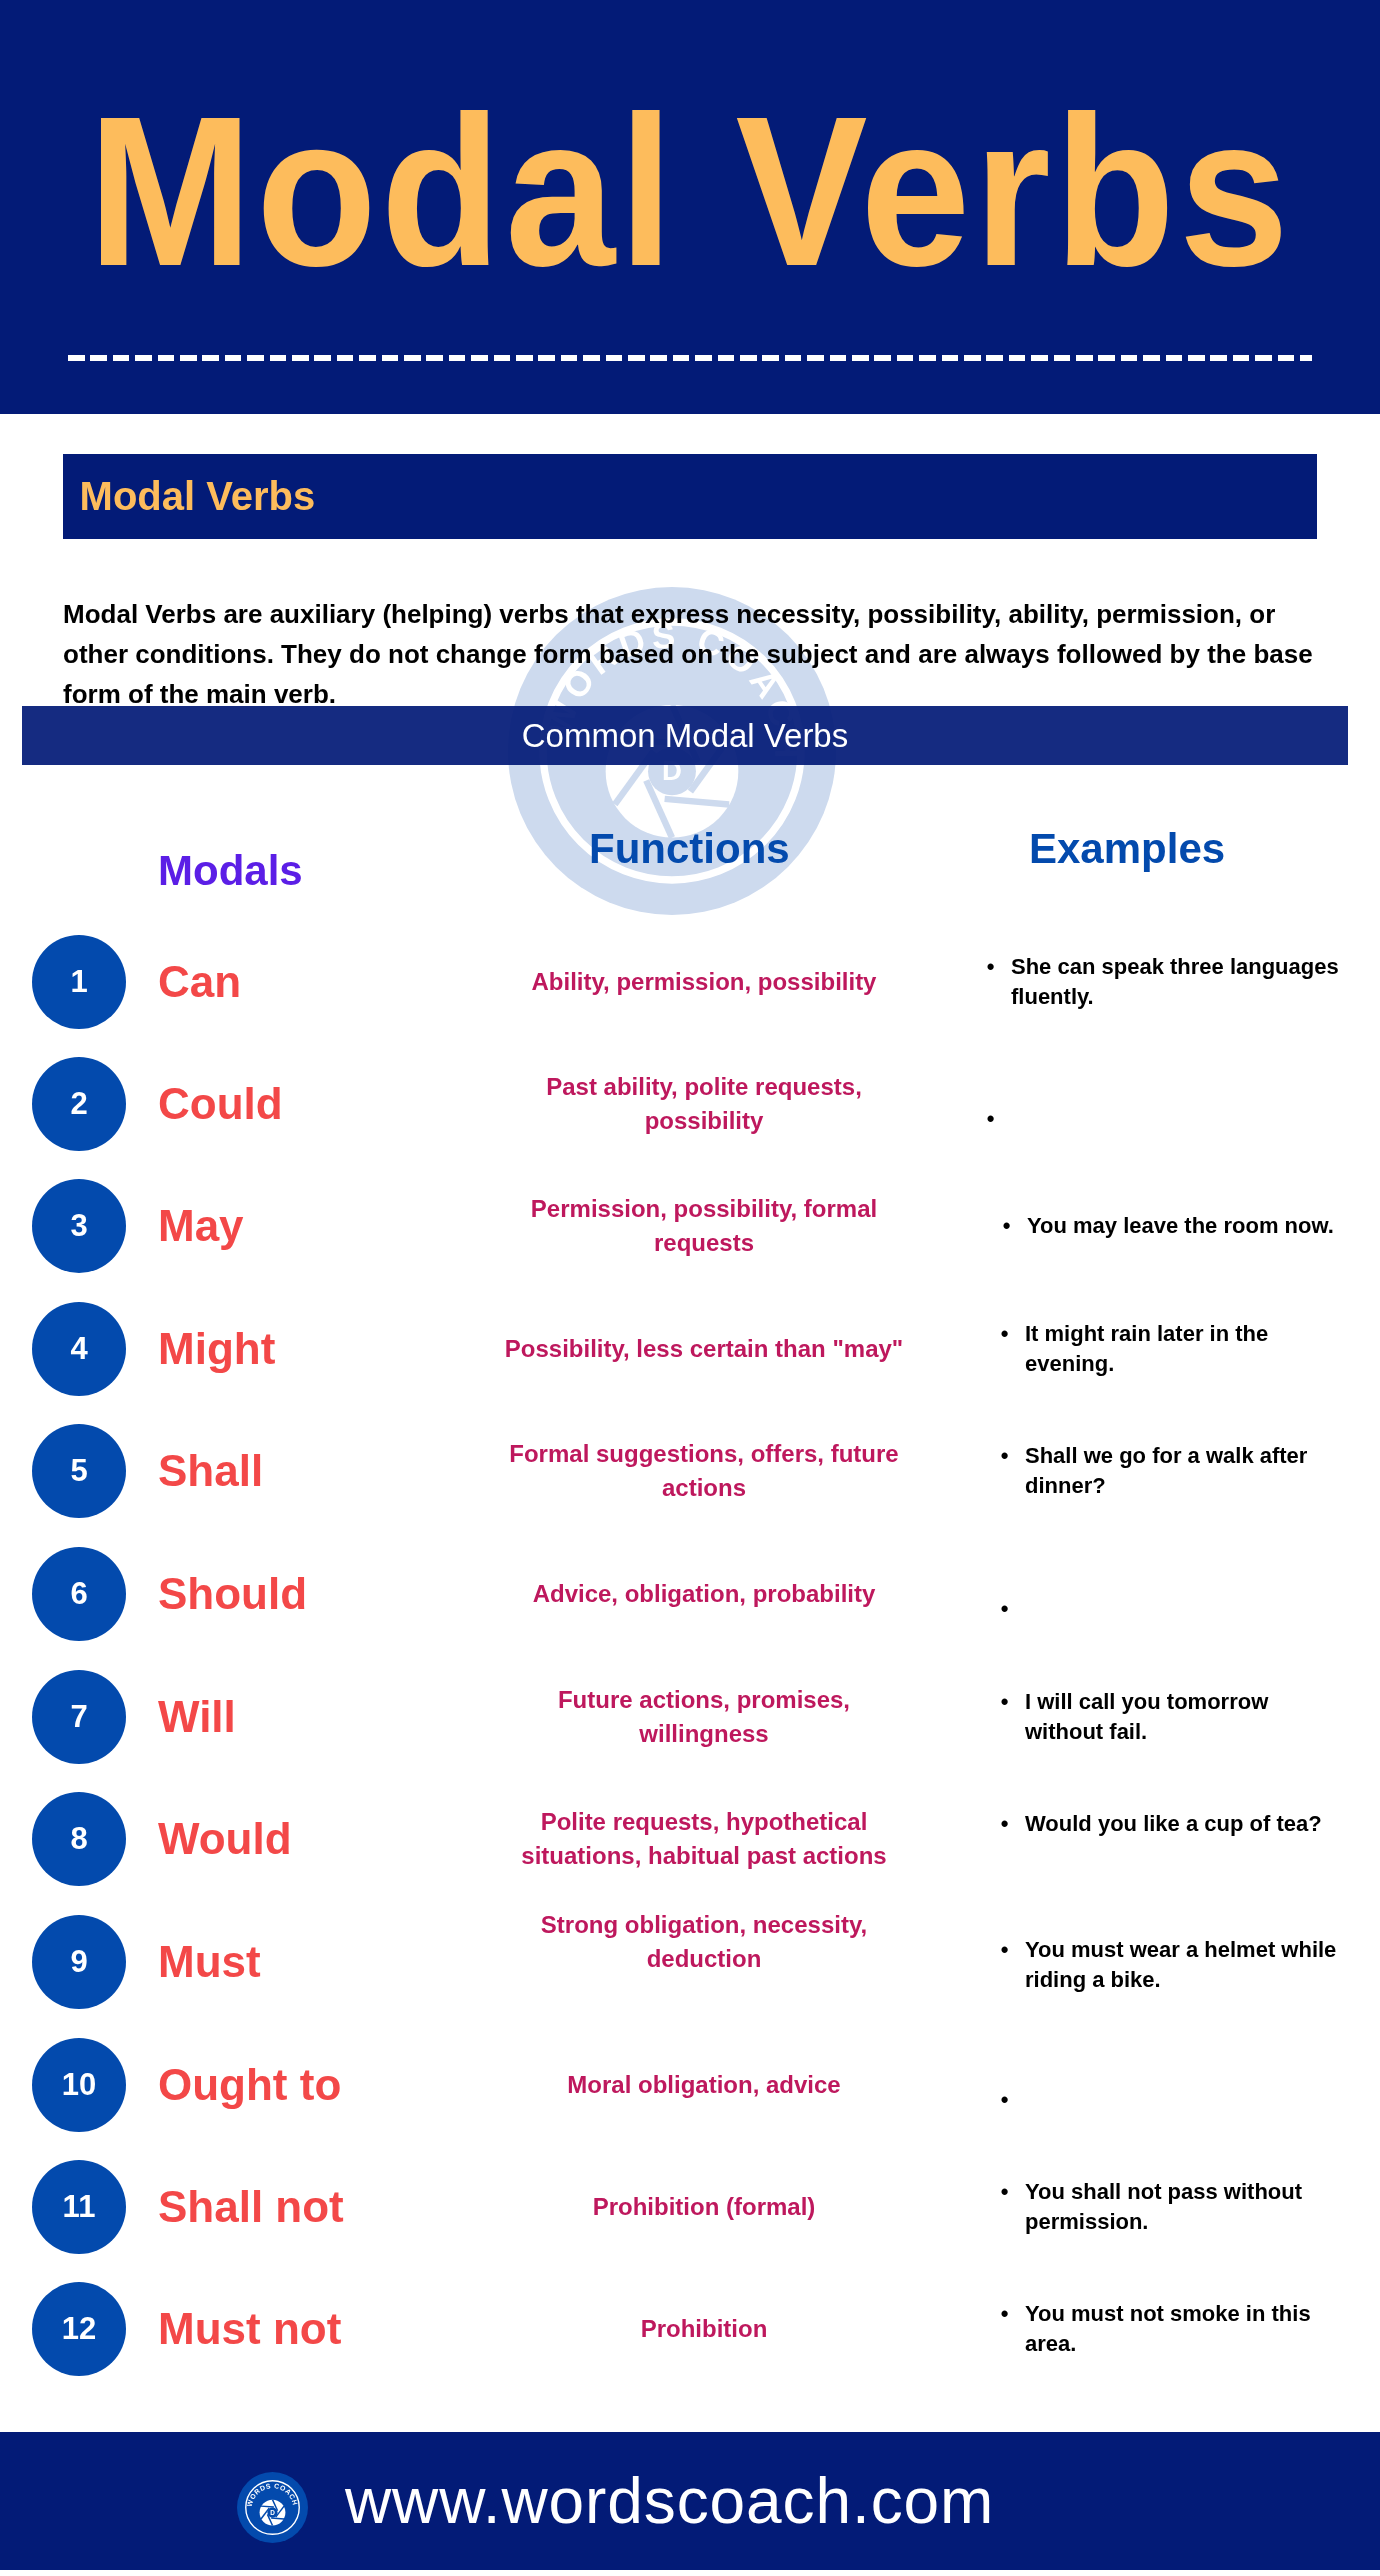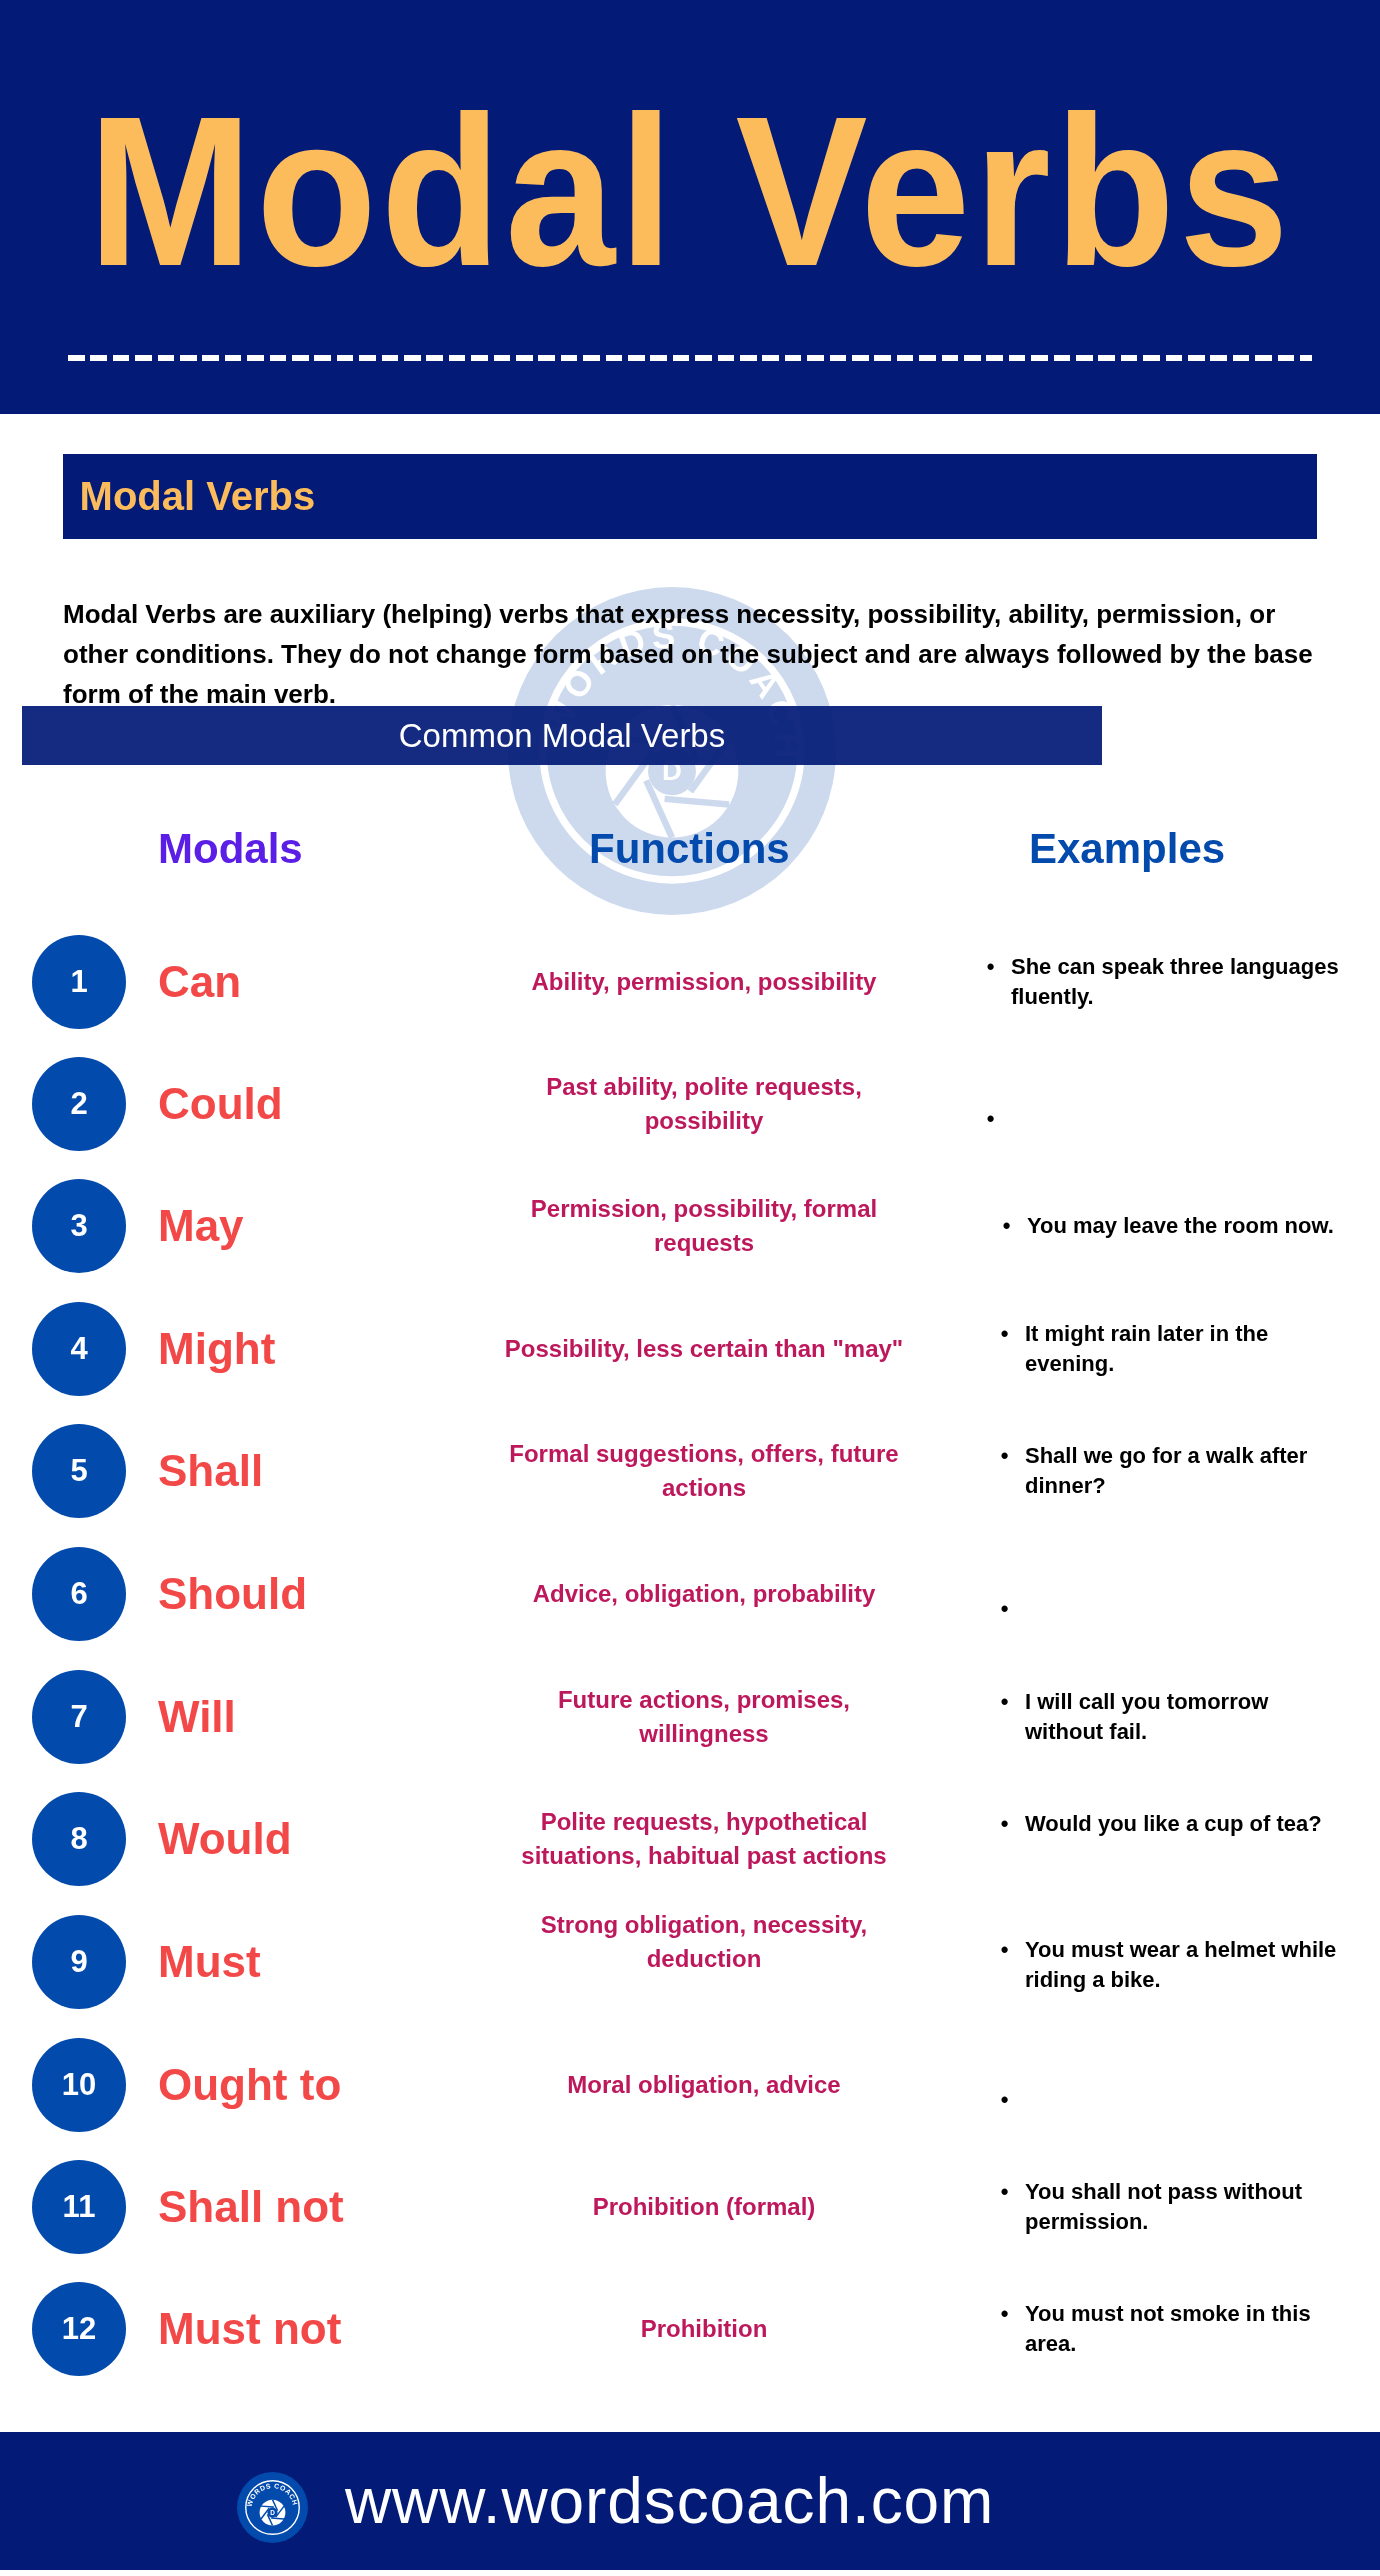--- a/index.html
+++ b/index.html
@@ -37,33 +37,33 @@
       margin-top: 31px;
     }
 
     .watermark {
       position: absolute; left: 508px; top: 587px; width: 328px; height: 328px;
       border-radius: 50%; background: #cddaee; z-index: 1;
     }
     .watermark svg { width: 100%; height: 100%; display: block; }
 
     .section-bar {
-      position: absolute; left: 22px; top: 706px; width: 1080px; height: 59px;
+      position: absolute; left: 22px; top: 706px; width: 1326px; height: 59px;
       background: rgba(3, 27, 119, 0.93); z-index: 3;
     }
     .section-bar-text {
       position: absolute; left: 0; top: 0; width: 100%; height: 59px; line-height: 59px;
       text-align: center; font-size: 33px; color: #ffffff; font-weight: 400;
     }
 
     .col-head {
       position: absolute; top: 822px; font-weight: 700; font-size: 42px; line-height: 53px;
       z-index: 4;
     }
-    .col-head.modals { left: 158px; color: #5b1ee6; }
+    .col-head.modals { left: 158px; color: #5b1ee6; margin-top: 22px; }
     .col-head.functions { left: 589px; color: #034aad; }
     .col-head.examples { left: 1029px; color: #034aad; }
 
     .row { position: absolute; left: 0; width: 1380px; height: 0; z-index: 4; }
     .num-circle {
       position: absolute; left: 32px; top: -47px; width: 94px; height: 94px; border-radius: 50%;
       background: #034aad; color: #ffffff; font-weight: 700; font-size: 31px;
       display: flex; align-items: center; justify-content: center;
     }
     .modal-word {

